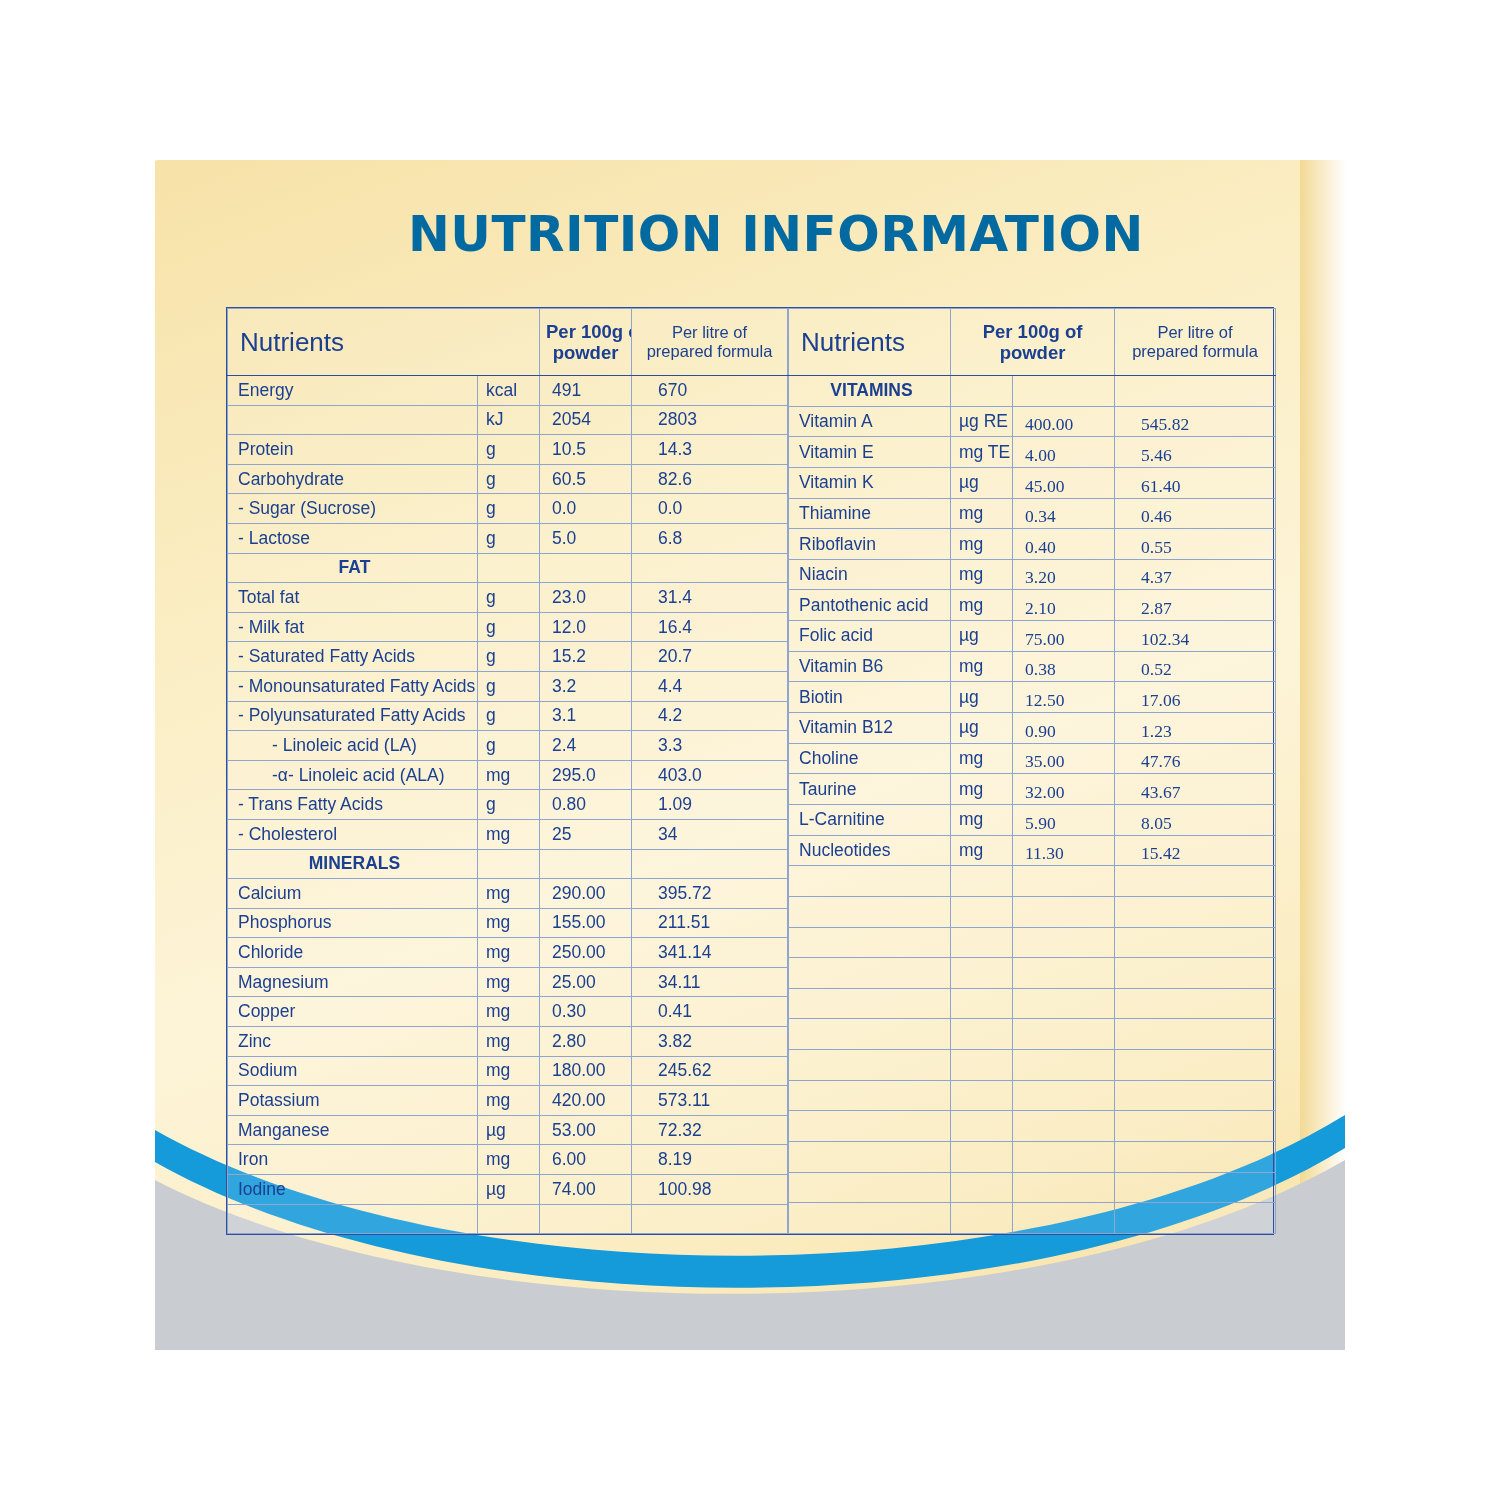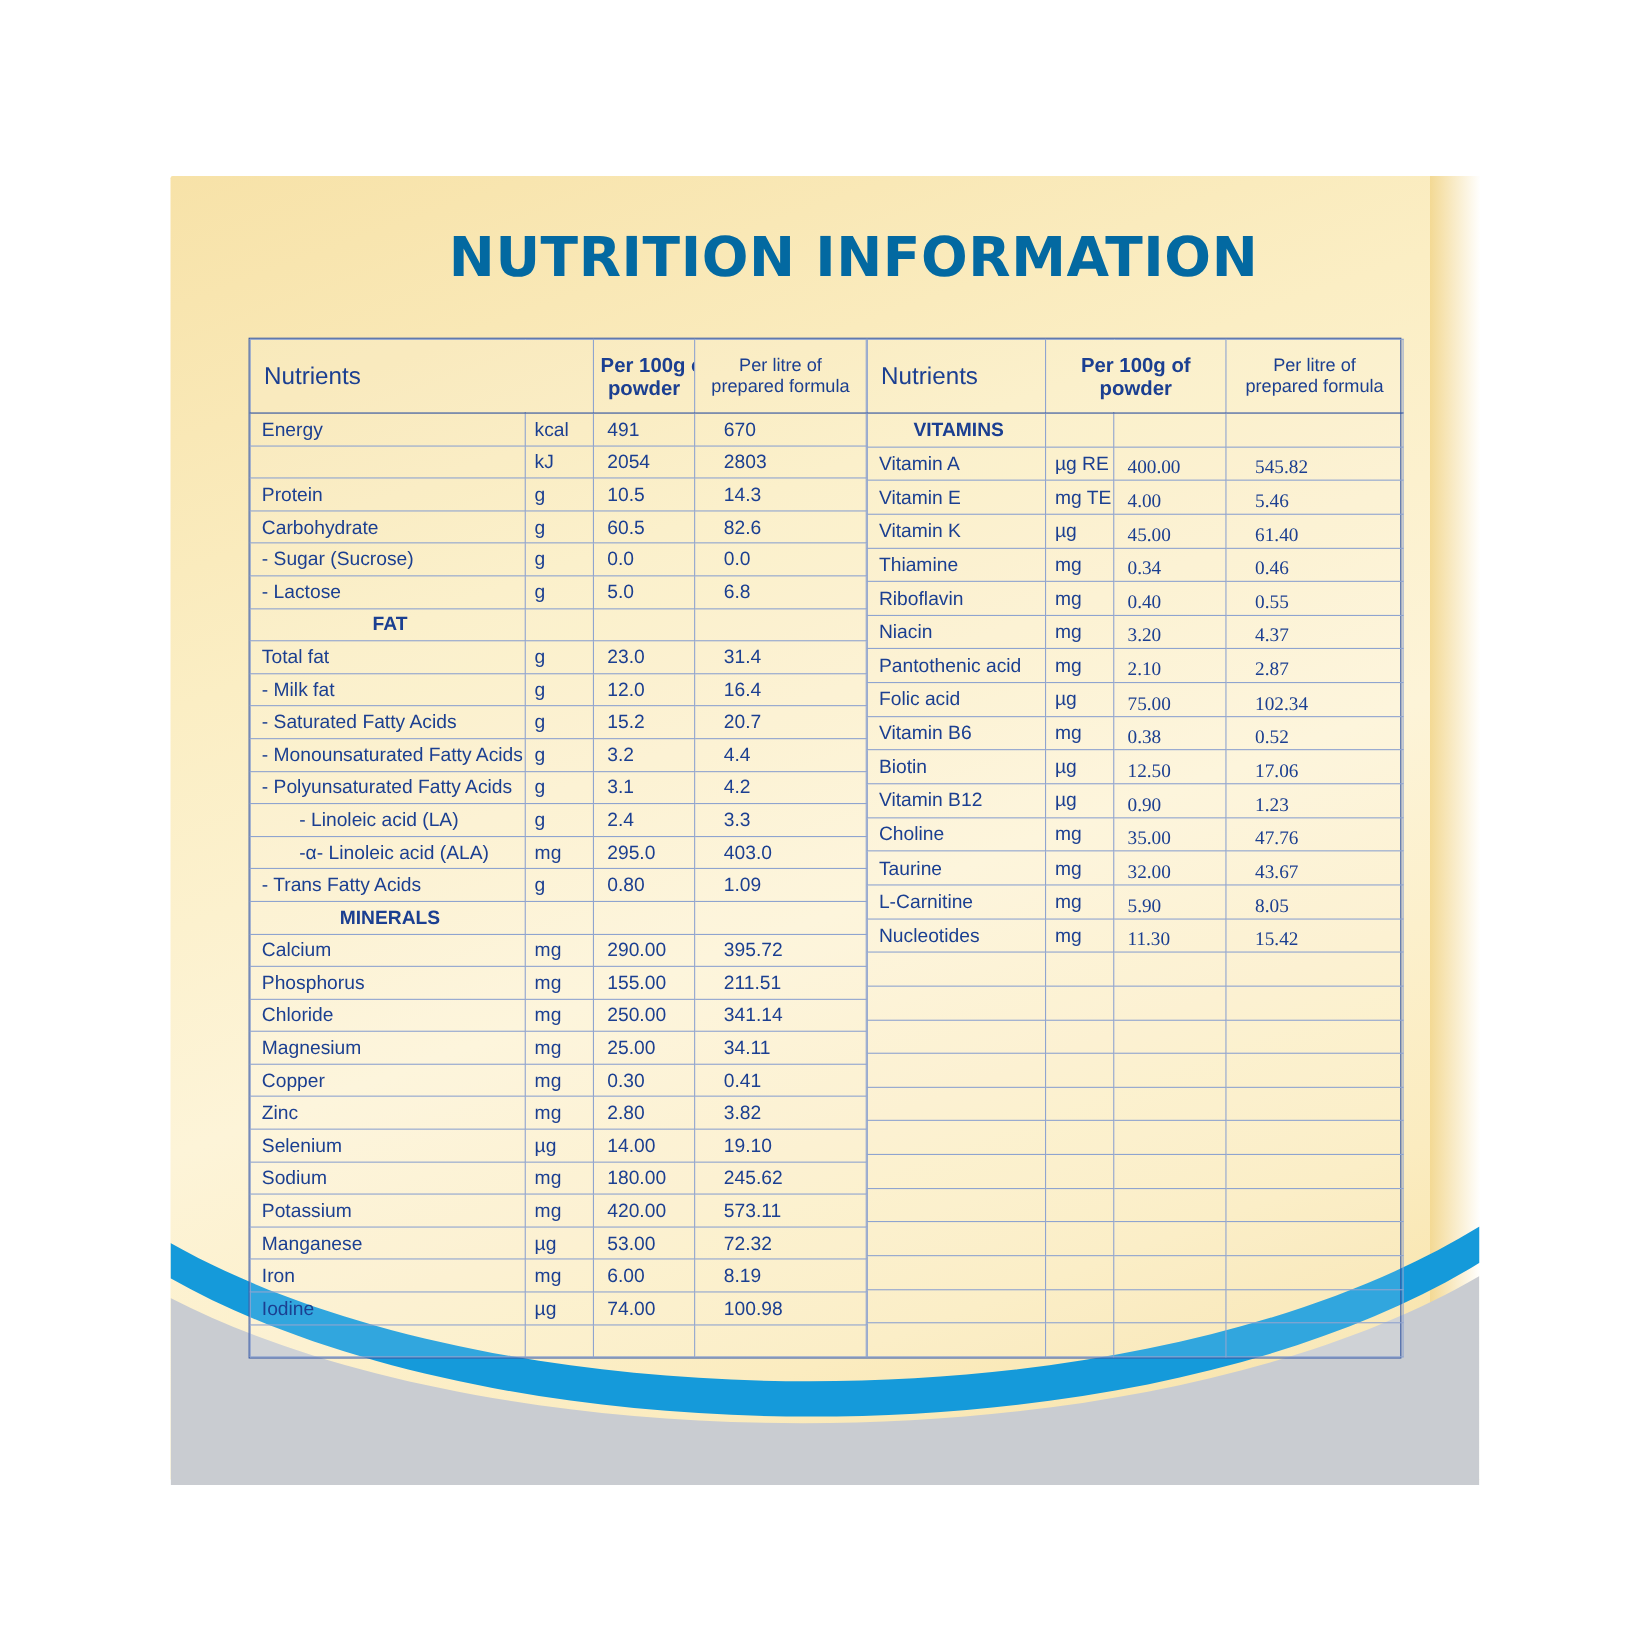--- a/index.html
+++ b/index.html
@@ -93,21 +93,21 @@
     overflow: hidden;
     font-weight: normal;
   }
   thead th {
     border-bottom: 1px solid #2b4f9e;
     height: 66px;
     color: #1b3f91;
   }
   .hdr-nutrients {
     text-align: left;
-    font-size: 22px;
+    font-size: 26px;
     padding-left: 12px;
     border-radius: 11px;
   }
   .hdr-100g {
     text-align: center;
     font-size: 18.5px;
     font-weight: bold;
     line-height: 1.15;
   }
   .hdr-litre {
@@ -256,20 +256,26 @@
             <td class="val">295.0</td>
             <td class="val2">403.0</td>
           </tr>
           <tr>
             <td class="name">- Trans Fatty Acids</td>
             <td class="unit">g</td>
             <td class="val">0.80</td>
             <td class="val2">1.09</td>
           </tr>
           <tr>
+            <td class="name">- Cholesterol</td>
+            <td class="unit">mg</td>
+            <td class="val">25</td>
+            <td class="val2">34</td>
+          </tr>
+          <tr>
             <td class="group">MINERALS</td>
             <td class="unit"></td>
             <td class="val"></td>
             <td class="val2"></td>
           </tr>
           <tr>
             <td class="name">Calcium</td>
             <td class="unit">mg</td>
             <td class="val">290.00</td>
             <td class="val2">395.72</td>
@@ -296,26 +302,20 @@
             <td class="name">Copper</td>
             <td class="unit">mg</td>
             <td class="val">0.30</td>
             <td class="val2">0.41</td>
           </tr>
           <tr>
             <td class="name">Zinc</td>
             <td class="unit">mg</td>
             <td class="val">2.80</td>
             <td class="val2">3.82</td>
-          </tr>
-          <tr>
-            <td class="name">Selenium</td>
-            <td class="unit">µg</td>
-            <td class="val">14.00</td>
-            <td class="val2">19.10</td>
           </tr>
           <tr>
             <td class="name">Sodium</td>
             <td class="unit">mg</td>
             <td class="val">180.00</td>
             <td class="val2">245.62</td>
           </tr>
           <tr>
             <td class="name">Potassium</td>
             <td class="unit">mg</td>

